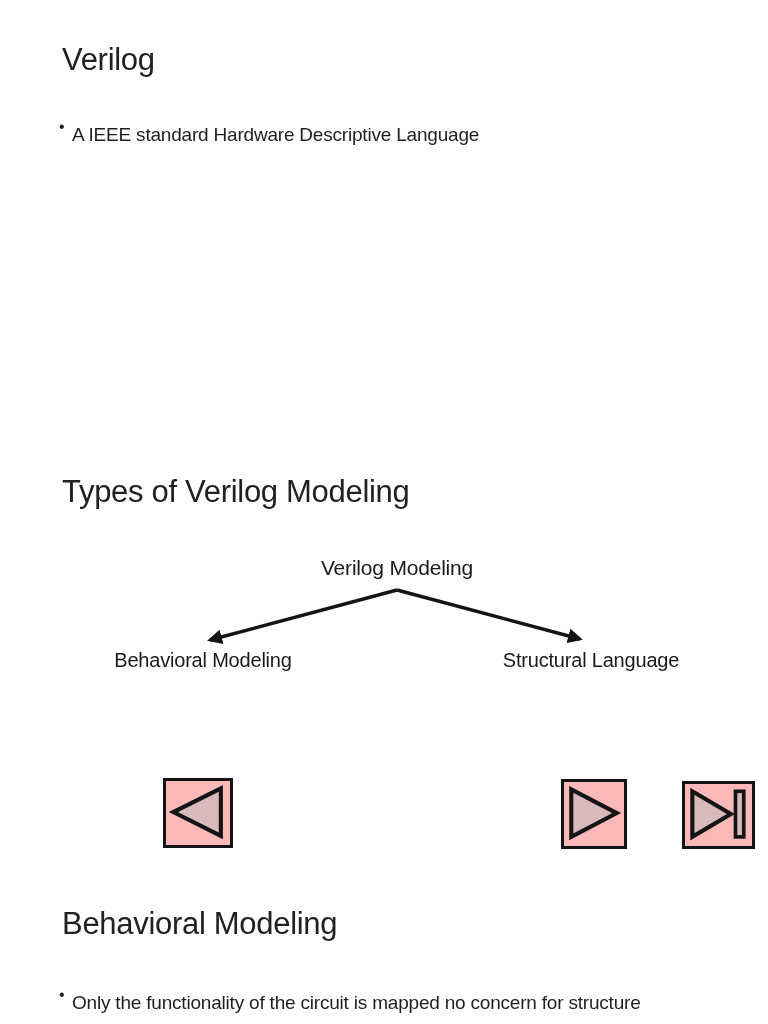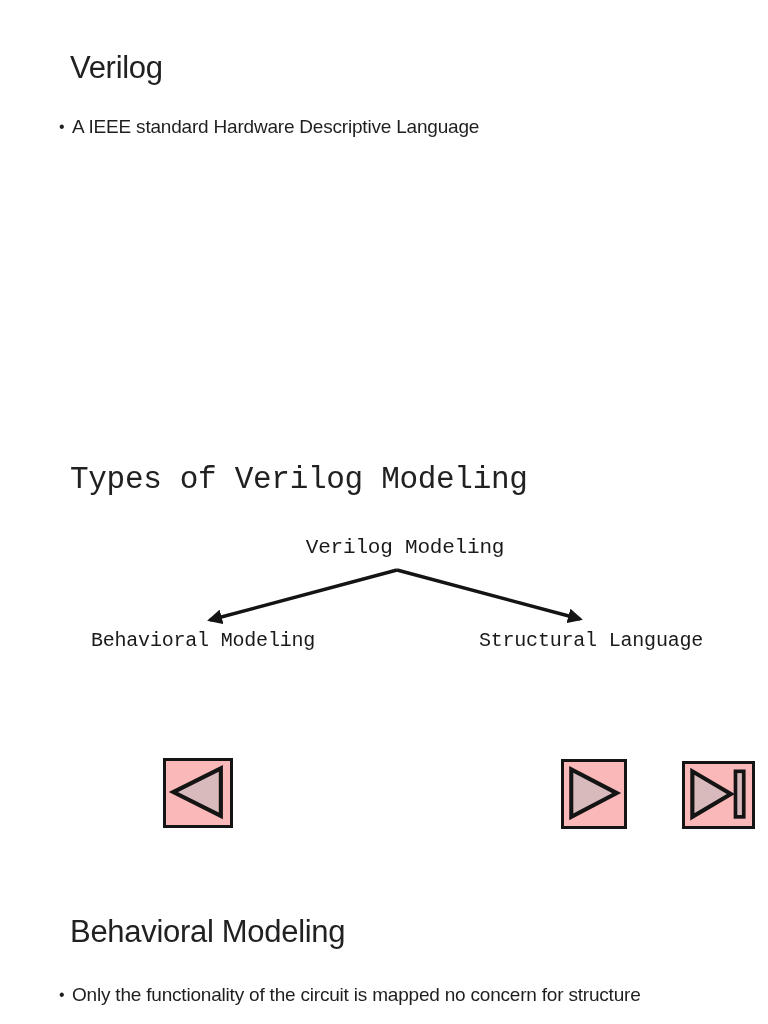--- a/index.html
+++ b/index.html
@@ -8,38 +8,38 @@
     width:768px;height:1024px;
     overflow:hidden;
     background:#ffffff;
     font-family:"Liberation Sans","DejaVu Sans",sans-serif;
     color:#212121;
   }
   .slide{
     position:absolute;left:0;width:768px;height:432px;background:#ffffff;
   }
   .s1{top:0;}
-  .s2{top:412px;font-family:Liberation Mono, monospace;}
+  .s2{top:432px;}
   .s3{top:864px;}
   .slide-title{
-    position:absolute;left:62px;top:42px;margin:8px;
+    position:absolute;left:62px;top:42px;margin:0;
     font-size:31px;font-weight:300;letter-spacing:-0.3px;
     color:#212121;white-space:nowrap;
   }
   .bullet-row{
     position:absolute;left:59px;top:114px;
     display:flex;align-items:flex-start;
     font-size:19px;line-height:25px;letter-spacing:-0.2px;color:#1f1f1f;
   }
   .bullet-row .dot{width:13px;flex:0 0 13px;font-size:16px;line-height:25px;}
-  .bullet-row .btext{max-width:640px;}
+  .bullet-row .btext{max-width:640px;margin-top:8px;}
   
   .node-root{
     position:absolute;left:397px;top:124px;transform:translateX(-50%);
-    font-size:21px;letter-spacing:-0.2px;color:#1a1a1a;white-space:nowrap;margin-left:8px;
+    font-size:21px;letter-spacing:-0.2px;color:#1a1a1a;white-space:nowrap;
   }
   .node-leaf{
     position:absolute;top:217px;transform:translateX(-50%);
     font-size:20px;letter-spacing:-0.2px;color:#1a1a1a;white-space:nowrap;
   }
   .leaf-left{left:203px;}
   .leaf-right{left:591px;}
   .arrow-layer{position:absolute;left:0;top:0;width:768px;height:432px;pointer-events:none;}
   
   .nav-btn{

